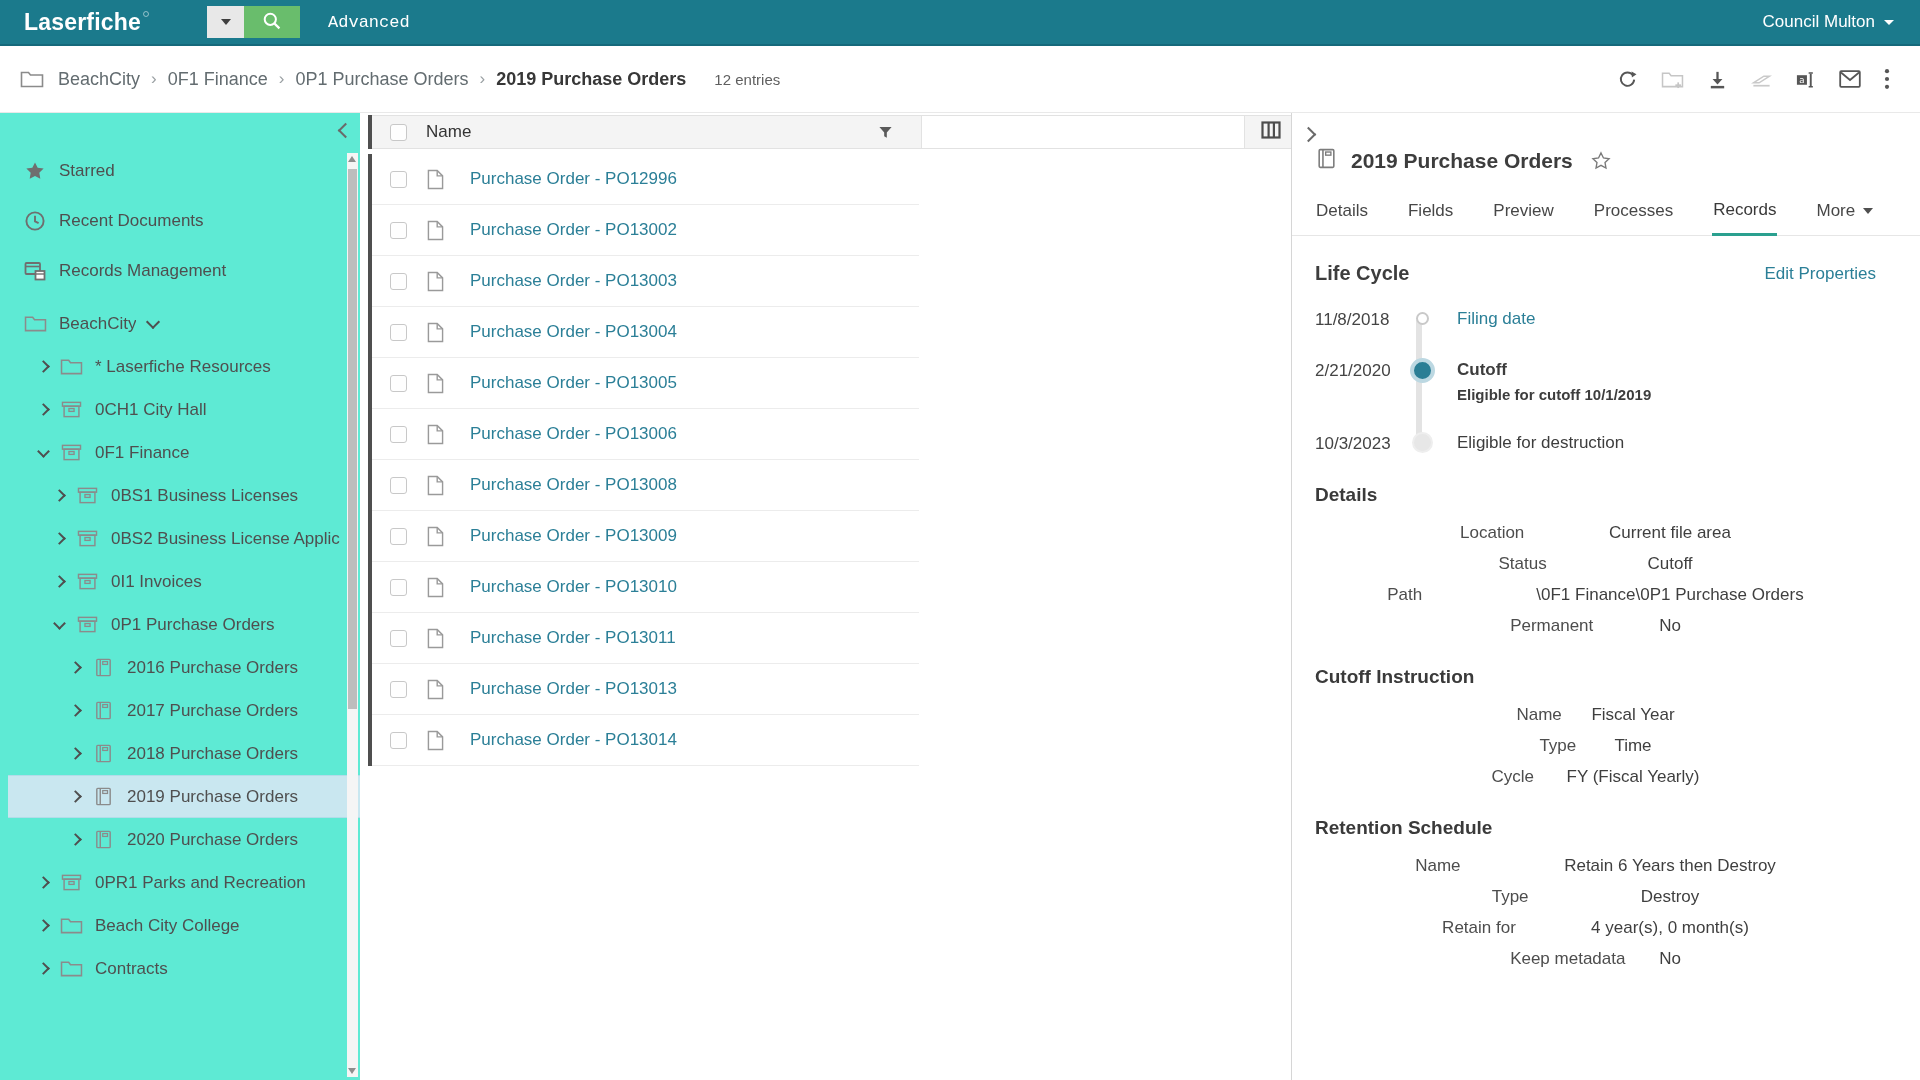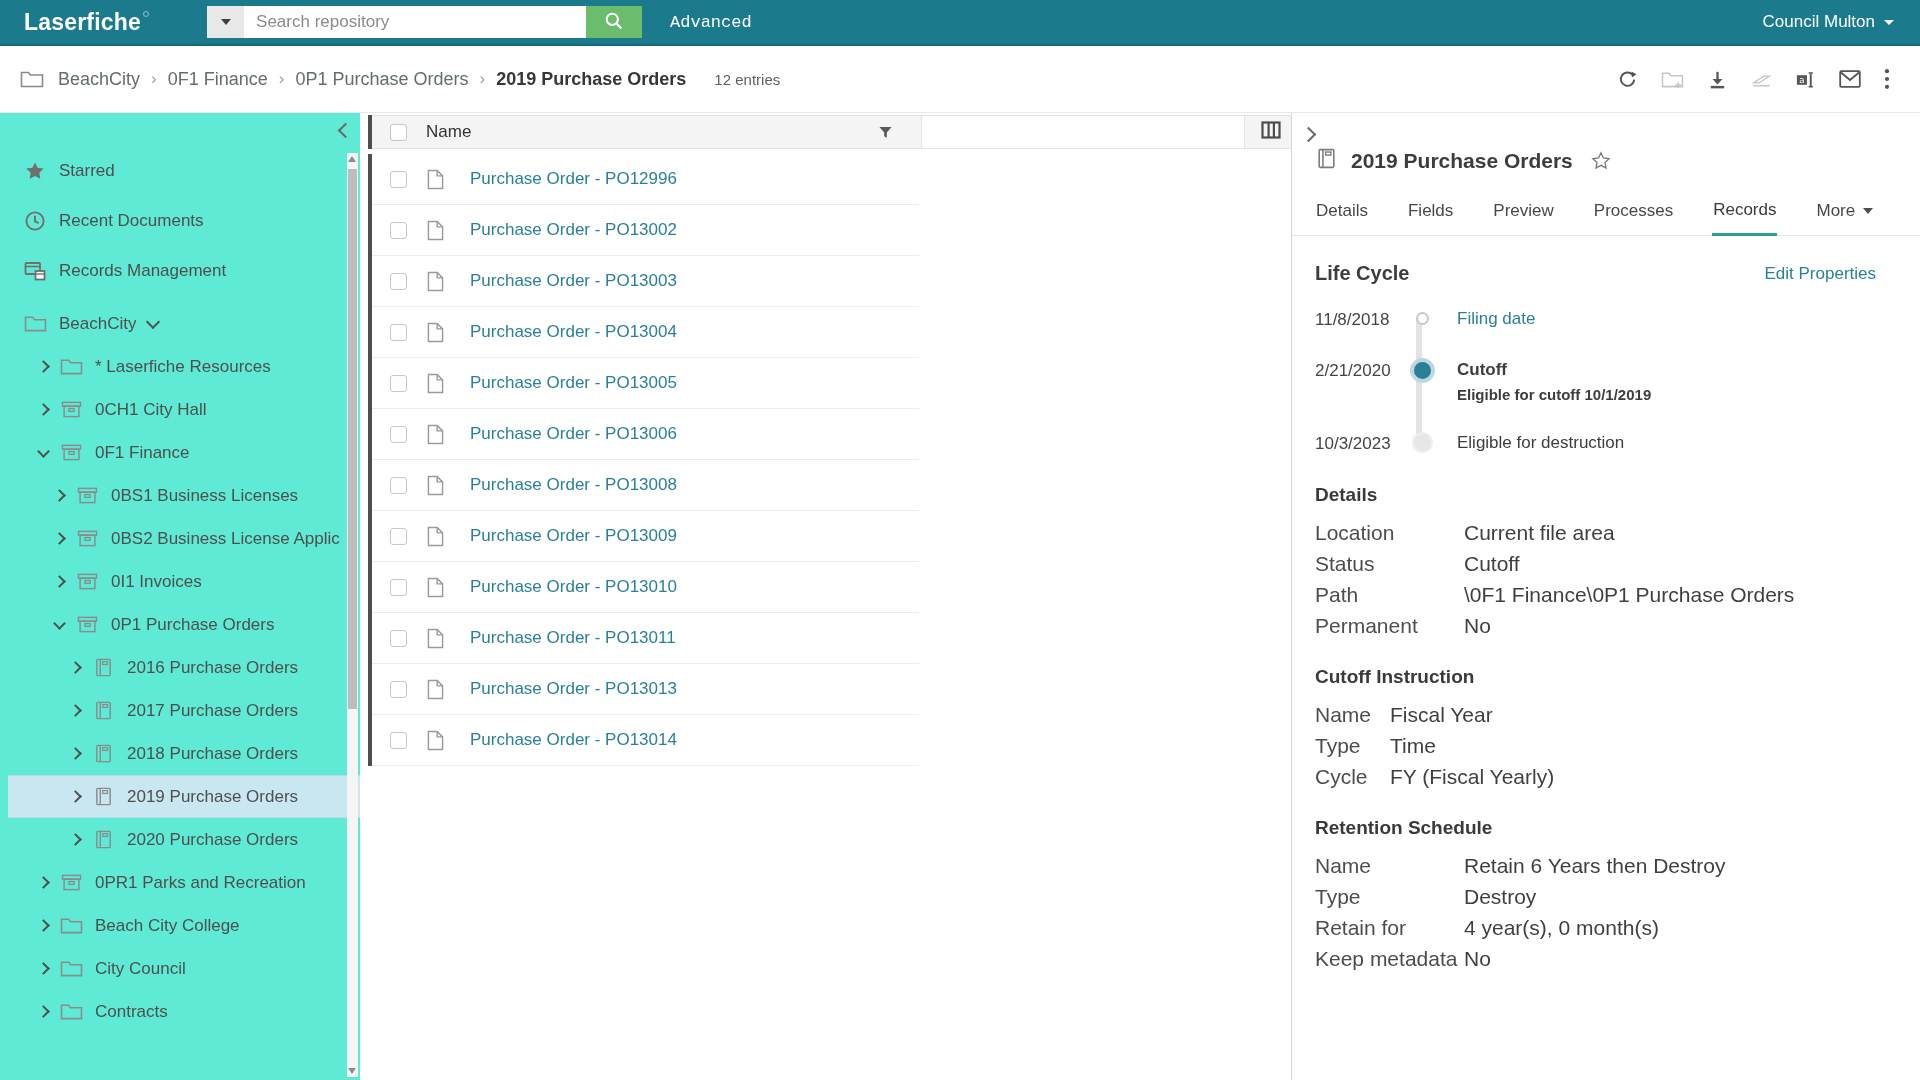--- a/index.html
+++ b/index.html
@@ -114,38 +114,37 @@
   [data-state="filled"] .tl-dot{width:17px;height:17px;background:#2a7e95;border:4px solid #bcd8e2;margin-top:-2px;}
   [data-state="gray"] .tl-dot{width:17px;height:17px;background:#e7e7e7;border:2px solid #eee;margin-top:-1px;}
   .tl-text{margin-left:20px;}
   .tl-label{font-size:17px;color:#3d3d3d;}
   [data-state="filled"] .tl-label{font-weight:bold;}
   .tl-row.link .tl-label{color:var(--link);cursor:pointer;}
   .tl-sub{font-size:15px;font-weight:bold;color:#3d3d3d;margin-top:6px;}
   .tl-sub:empty{display:none;}
   .kv-section{margin-top:30px;}
   .kv-heading{font-size:19px;font-weight:bold;color:#3a3a3a;margin-bottom:16px;}
-  .kv-row{display:flex;font-size:21px;margin-bottom:10px;line-height:21px;}
+  .kv-row{display:flex;font-size:17px;margin-bottom:10px;line-height:21px;justify-content:center;}
   .kv-label{color:#4d4d4d;flex:none;}
   .kv-value{color:#3f3f3f;}
   .sec-details .kv-label,.sec-retention .kv-label{width:149px;}
   .sec-cutoff .kv-label{width:75px;}
 </style>
 </head>
 <body>
 
 <div class="app">
 
   <div class="topbar">
     <div class="brand">Laserfiche</div>
     <div class="search-cluster">
       <div class="search-drop">
         <span class="tri-down"></span>
       </div>
-      <input class="search-input" type="text" placeholder="Search repository" style="">
       <button class="search-btn">
         <span>
           <svg viewBox="0 0 20 20" width="20" height="20">
               <circle cx="8.3" cy="8.3" r="5.6" fill="none" stroke="#fff" stroke-width="2"></circle>
               <line x1="12.6" y1="12.6" x2="17.4" y2="17.4" stroke="#fff" stroke-width="2.2"></line>
             </svg>
         </span>
       </button>
     </div>
     <div class="advanced">Advanced</div>
@@ -481,31 +480,20 @@
             <span class="ticon">
               <svg class="i-folder" viewBox="0 0 24 20" width="23" height="19">
                 <path d="M1.5 17.5v-14h7.5l2 2.5h11.5v11.5z" fill="none" stroke="#8b8b8b" stroke-width="1.6"></path>
               </svg>
 
             </span>
             <span class="tlabel">Beach City College</span>
 
           </div>
 
-          <div class="tree-item" data-icon="folder" data-chevron="right" style="--lvl: 1;">
-            <span class="chev"></span>
-            <span class="ticon">
-              <svg class="i-folder" viewBox="0 0 24 20" width="23" height="19">
-                <path d="M1.5 17.5v-14h7.5l2 2.5h11.5v11.5z" fill="none" stroke="#8b8b8b" stroke-width="1.6"></path>
-              </svg>
-
-            </span>
-            <span class="tlabel">City Council</span>
-
-          </div>
 
           <div class="tree-item" data-icon="folder" data-chevron="right" style="--lvl: 1;">
             <span class="chev"></span>
             <span class="ticon">
               <svg class="i-folder" viewBox="0 0 24 20" width="23" height="19">
                 <path d="M1.5 17.5v-14h7.5l2 2.5h11.5v11.5z" fill="none" stroke="#8b8b8b" stroke-width="1.6"></path>
               </svg>
 
             </span>
             <span class="tlabel">Contracts</span>

